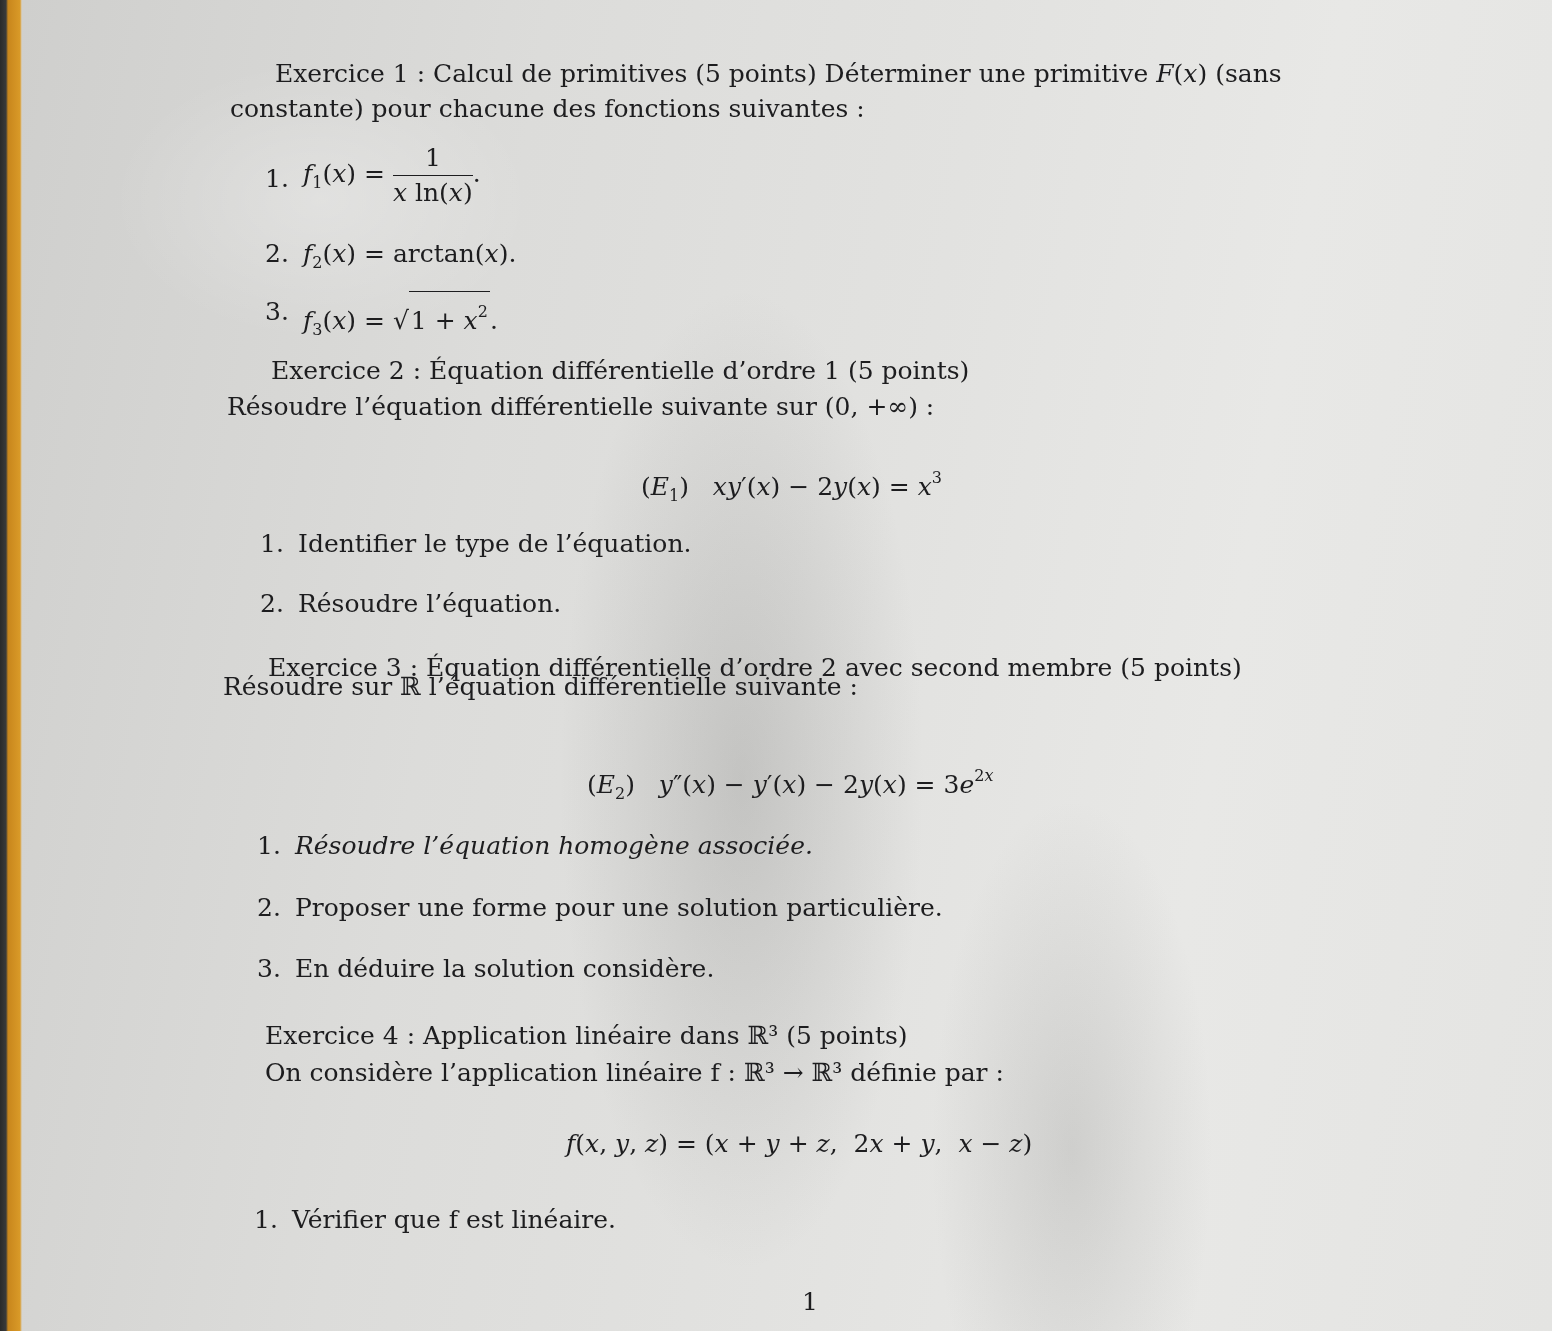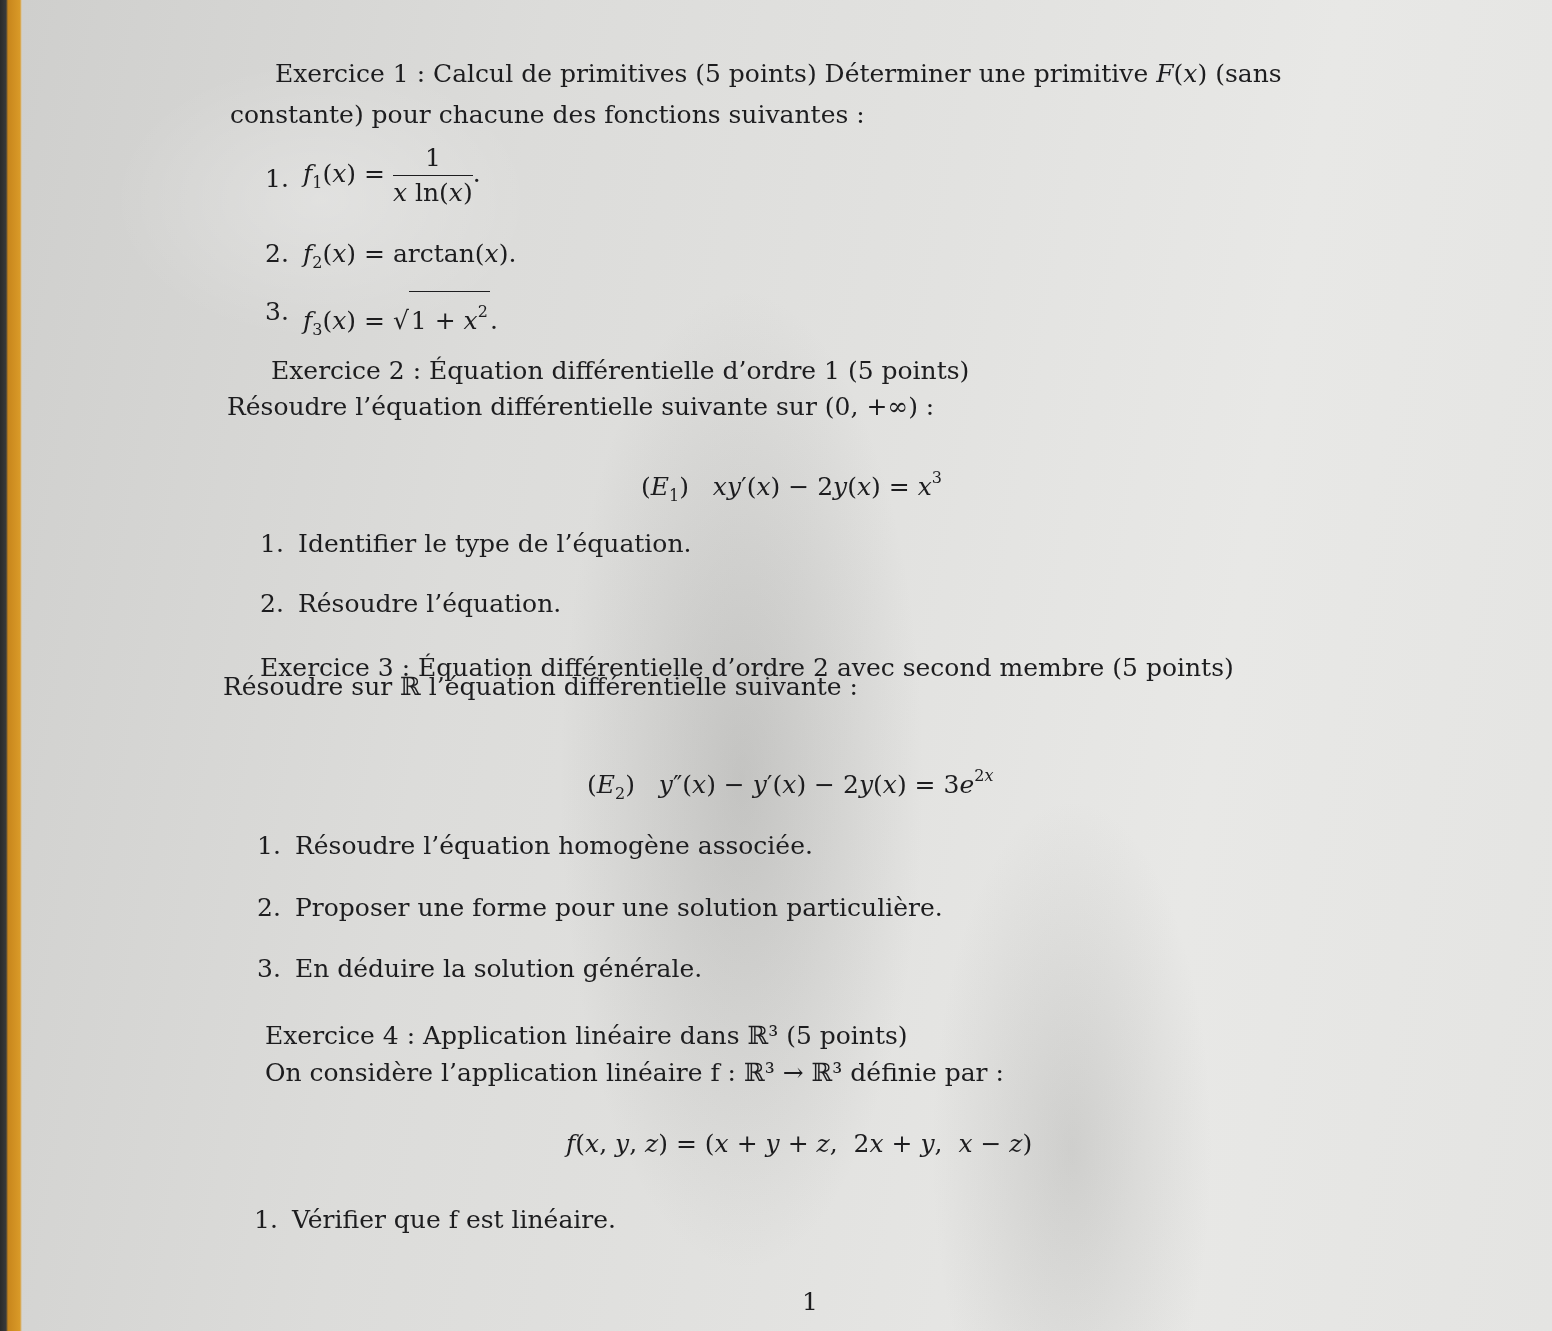--- a/index.html
+++ b/index.html
@@ -34,21 +34,21 @@
 </style>
 </head>
 <body>
 
 <div class="edge"></div>
 <div class="paper"></div>
 
 <div class="abs txt" style="left:275px;top:58px;">
   <span class="b">Exercice 1 : Calcul de primitives (5 points)</span> Déterminer une primitive <span class="i">F</span>(<span class="i">x</span>) (sans
 </div>
-<div class="abs txt" style="left:230px;top:99px;">constante) pour chacune des fonctions suivantes :</div>
+<div class="abs txt" style="left:230px;top:93px;">constante) pour chacune des fonctions suivantes :</div>
 
 <div class="abs txt" style="left:265px;top:163px;">1.</div>
 <div class="abs txt" style="left:303px;top:143px;">
   <span class="i">f</span><span class="sub">1</span>(<span class="i">x</span>) = <span class="frac"><span class="num">1</span><span class="den"><span class="i">x</span> ln(<span class="i">x</span>)</span></span>.
 </div>
 
 <div class="abs txt" style="left:265px;top:238px;">2.</div>
 <div class="abs txt" style="left:303px;top:238px;">
   <span class="i">f</span><span class="sub">2</span>(<span class="i">x</span>) = arctan(<span class="i">x</span>).
 </div>
@@ -61,31 +61,31 @@
 <div class="abs txt b" style="left:271px;top:355px;">Exercice 2 : Équation différentielle d’ordre 1 (5 points)</div>
 <div class="abs txt" style="left:227px;top:391px;text-align:right;">Résoudre l’équation différentielle suivante sur (0, +∞) :</div>
 <div class="abs txt" style="left:641px;top:462px;">
   (<span class="i">E</span><span class="sub">1</span>)&nbsp;&nbsp;&nbsp;<span class="i">xy</span>′(<span class="i">x</span>) − 2<span class="i">y</span>(<span class="i">x</span>) = <span class="i">x</span><span class="sup">3</span>
 </div>
 <div class="abs txt" style="left:260px;top:528px;">1.</div>
 <div class="abs txt" style="left:298px;top:528px;">Identifier le type de l’équation.</div>
 <div class="abs txt" style="left:260px;top:588px;">2.</div>
 <div class="abs txt" style="left:298px;top:588px;">Résoudre l’équation.</div>
 
-<div class="abs txt b" style="left:260px;top:652px;">Exercice 3 : Équation différentielle d’ordre 2 avec second membre (5 points)</div>
+<div class="abs txt b" style="left:268px;top:652px;">Exercice 3 : Équation différentielle d’ordre 2 avec second membre (5 points)</div>
 <div class="abs txt" style="left:223px;top:671px;">Résoudre sur ℝ l’équation différentielle suivante :</div>
 <div class="abs txt" style="left:587px;top:760px;">
   (<span class="i">E</span><span class="sub">2</span>)&nbsp;&nbsp;&nbsp;<span class="i">y</span>″(<span class="i">x</span>) − <span class="i">y</span>′(<span class="i">x</span>) − 2<span class="i">y</span>(<span class="i">x</span>) = 3<span class="i">e</span><span class="sup">2<span class="i">x</span></span>
 </div>
 <div class="abs txt" style="left:257px;top:830px;">1.</div>
-<div class="abs txt" style="left:295px;top:830px;">Résoudre l’équation homogène associée.</div>
+<div class="abs txt" style="left:295px;top:830px;font-style:italic;">Résoudre l’équation homogène associée.</div>
 <div class="abs txt" style="left:257px;top:892px;">2.</div>
 <div class="abs txt" style="left:295px;top:892px;">Proposer une forme pour une solution particulière.</div>
 <div class="abs txt" style="left:257px;top:953px;">3.</div>
-<div class="abs txt" style="left:295px;top:953px;">En déduire la solution générale.</div>
+<div class="abs txt" style="left:295px;top:953px;">En déduire la solution considère.</div>
 
 <div class="abs txt b" style="left:265px;top:1020px;">Exercice 4 : Application linéaire dans ℝ³ (5 points)</div>
 <div class="abs txt" style="left:265px;top:1057px;">On considère l’application linéaire f : ℝ³ → ℝ³ définie par :</div>
 <div class="abs txt" style="left:566px;top:1128px;">
   <span class="i">f</span>(<span class="i">x</span>, <span class="i">y</span>, <span class="i">z</span>) = (<span class="i">x</span> + <span class="i">y</span> + <span class="i">z</span>,&nbsp; 2<span class="i">x</span> + <span class="i">y</span>,&nbsp; <span class="i">x</span> − <span class="i">z</span>)
 </div>
 <div class="abs txt" style="left:254px;top:1204px;">1.</div>
 <div class="abs txt" style="left:292px;top:1204px;text-align:center;">Vérifier que f est linéaire.</div>
 
 <div class="abs txt" style="left:802px;top:1286px;">1</div>

